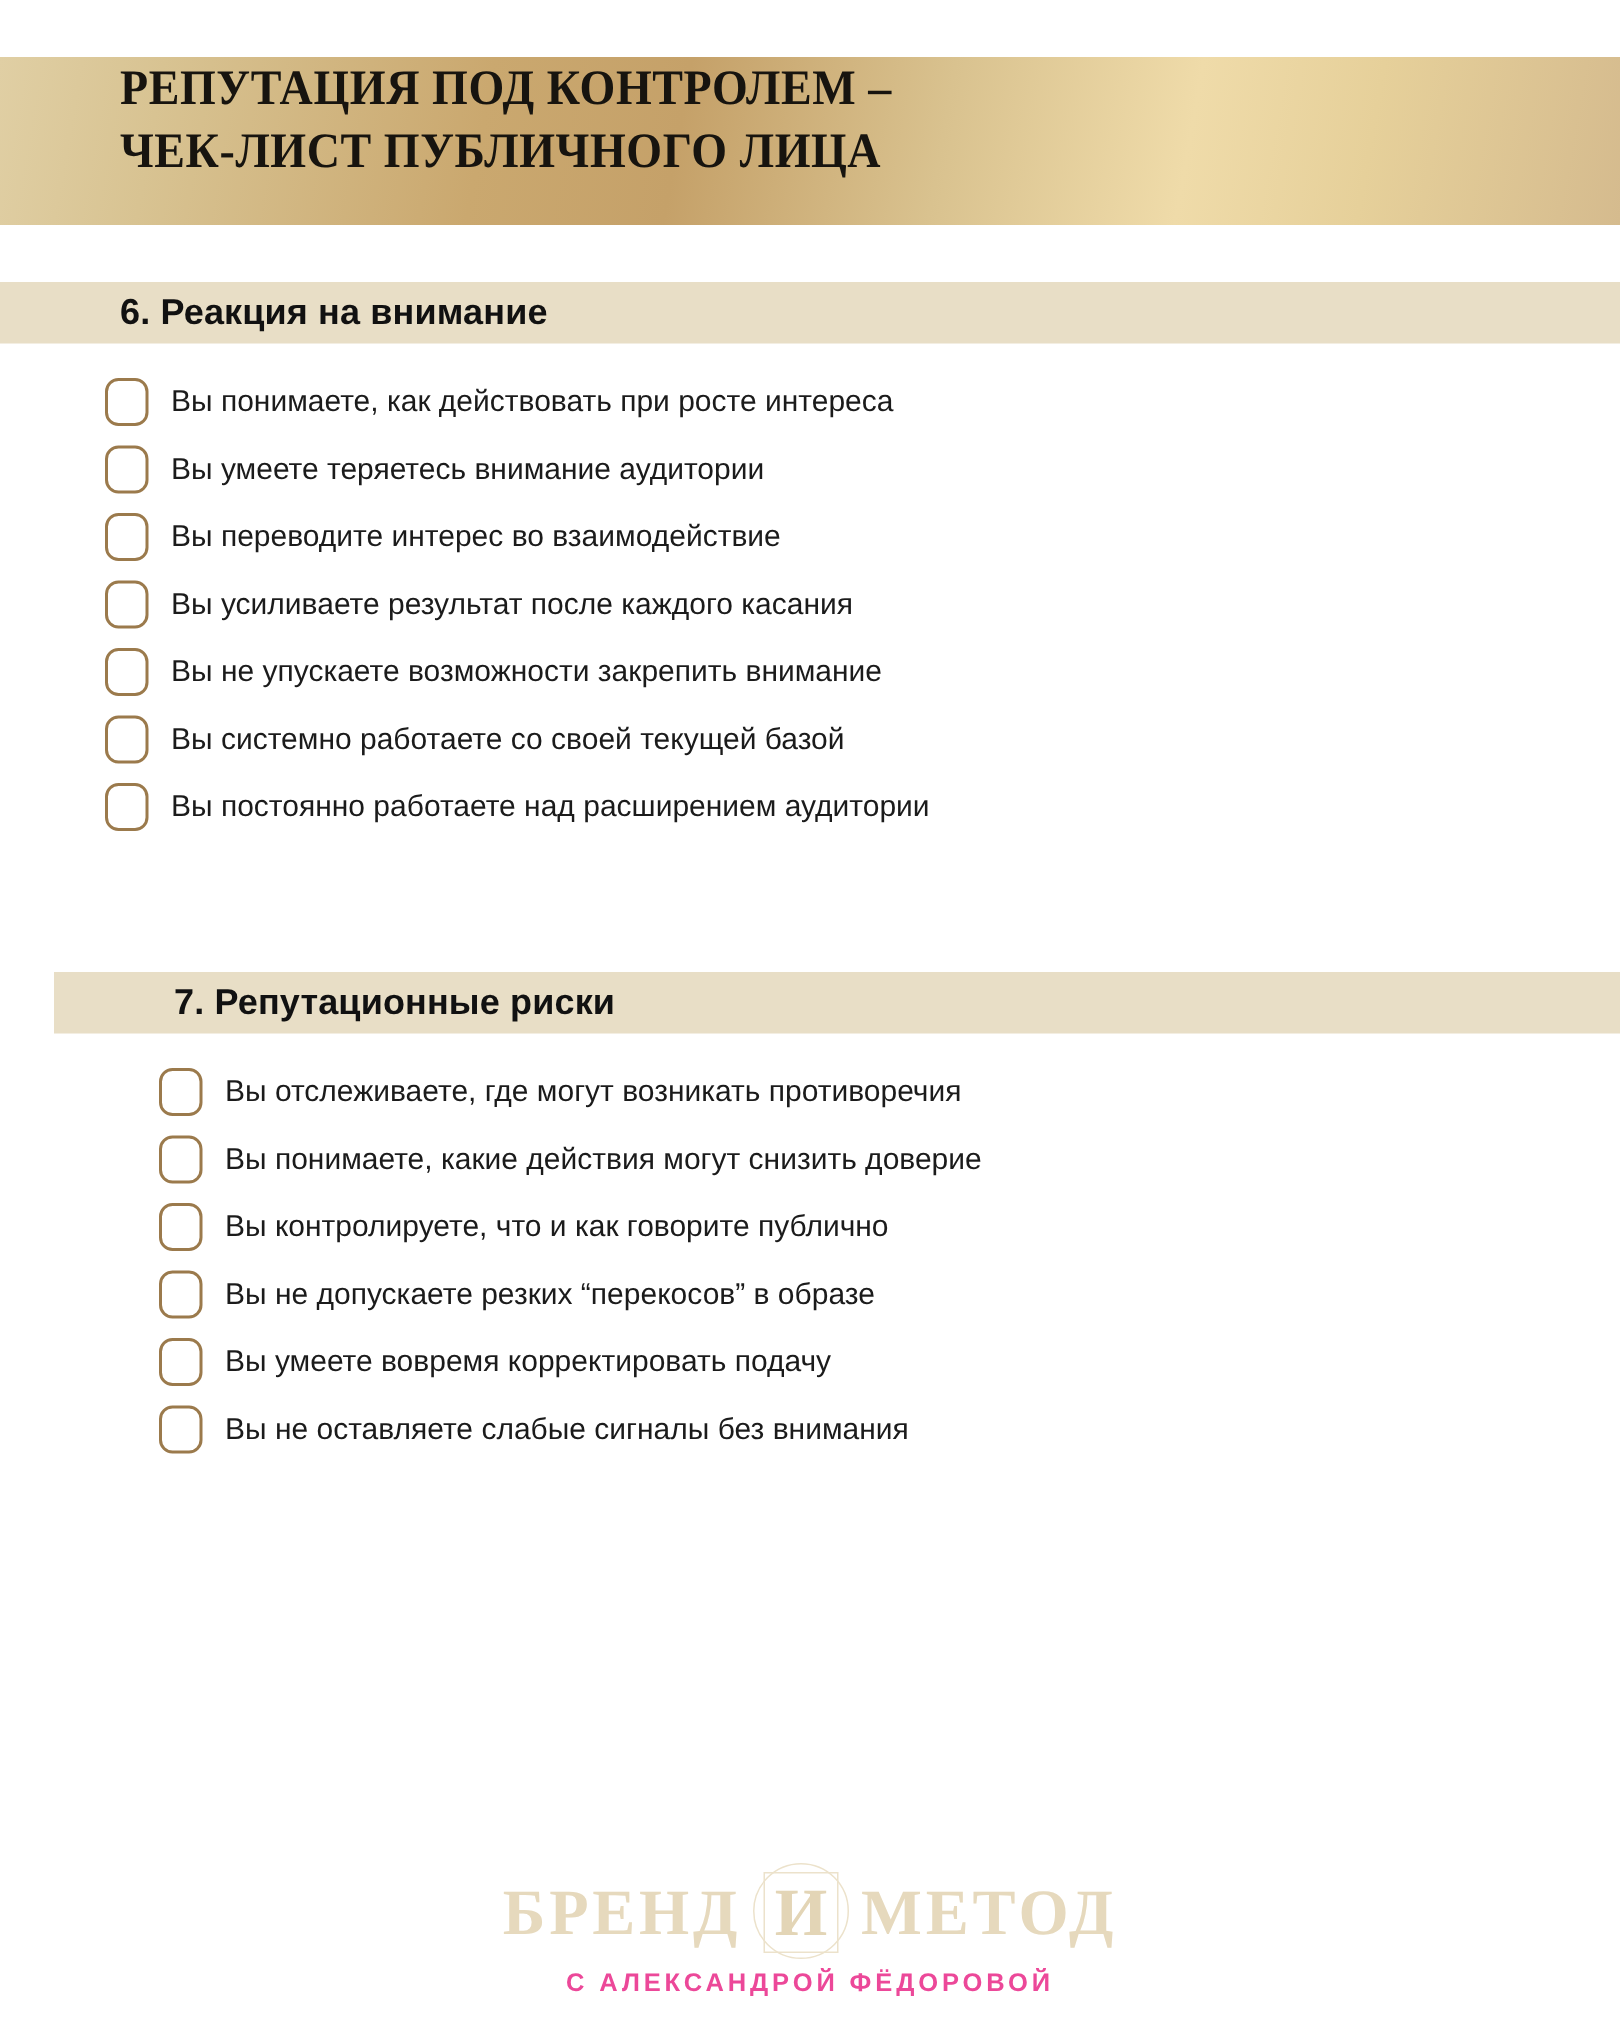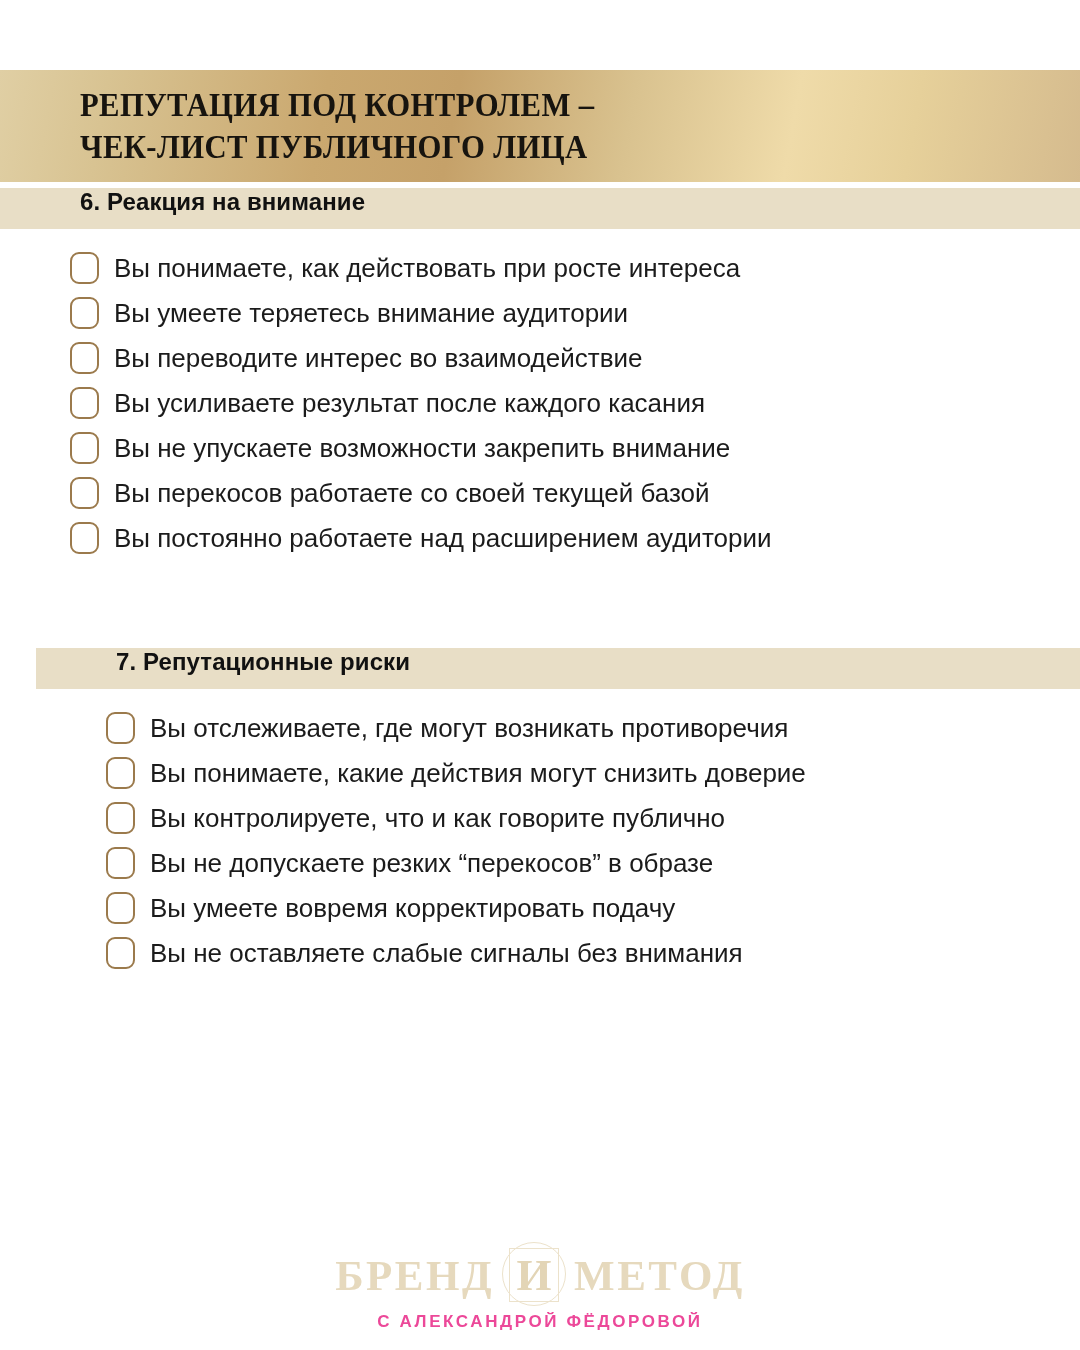--- a/index.html
+++ b/index.html
@@ -27,22 +27,21 @@
         100deg,
         #e0cfa4 0%,
         #d8c392 10%,
         #caa86f 30%,
         #c5a169 42%,
         #d9c28f 58%,
         #efdba9 73%,
         #e6d09a 84%,
         #d5bb8e 100%);
     display: flex;
-    align-items: center;
-    margin-top: 32px;
+    align-items: flex-start;
   }
   .header-title {
     margin-left: 80px;
     font-family: "Liberation Serif", "DejaVu Serif", serif;
     font-weight: 700;
     font-size: 33px;
     line-height: 1.28;
     letter-spacing: 0.4px;
     color: #17140f;
     text-transform: uppercase;
@@ -55,21 +54,21 @@
   .section {
     position: absolute;
     left: 0;
     width: 1080px;
   }
   .section-bar {
     width: 1080px;
     height: 41px;
     background: #e8dec6;
     display: flex;
-    align-items: flex-start;
+    align-items: center;
   }
   .section-bar-title {
     margin-left: 80px;
     font-size: 24px;
     font-weight: 700;
     color: #111111;
     letter-spacing: 0.1px;
   }
 
   .items {
@@ -85,21 +84,21 @@
     flex: 0 0 auto;
     width: 29px;
     height: 32px;
     border: 2.2px solid #9b7a4c;
     border-radius: 9px;
     background: #ffffff;
     box-sizing: border-box;
   }
   .item-label {
     margin-left: 15px;
-    font-size: 26px;
+    font-size: 20px;
     line-height: 1;
     color: #1b1b1b;
     white-space: nowrap;
   }
 
   
   .footer {
     position: absolute;
     left: 0;
     bottom: 18px;
@@ -195,21 +194,21 @@
         <div class="item-row">
           <span class="checkbox"></span>
           <span class="item-label">Вы усиливаете результат после каждого касания</span>
         </div>
         <div class="item-row">
           <span class="checkbox"></span>
           <span class="item-label">Вы не упускаете возможности закрепить внимание</span>
         </div>
         <div class="item-row">
           <span class="checkbox"></span>
-          <span class="item-label">Вы перекосов работаете со своей текущей базой</span>
+          <span class="item-label">Вы системно работаете со своей текущей базой</span>
         </div>
         <div class="item-row">
           <span class="checkbox"></span>
           <span class="item-label">Вы постоянно работаете над расширением аудитории</span>
         </div>
       </div>
     </div>
     <div class="section" style="top: 648px; padding-left: 36px;">
       <div class="section-bar">
         <div class="section-bar-title">7. Репутационные риски</div>

